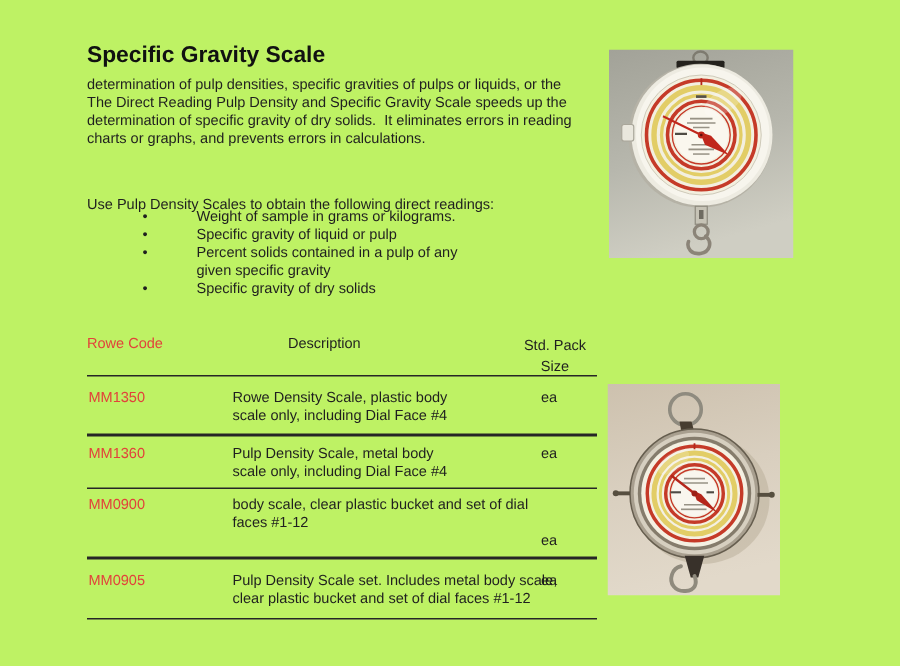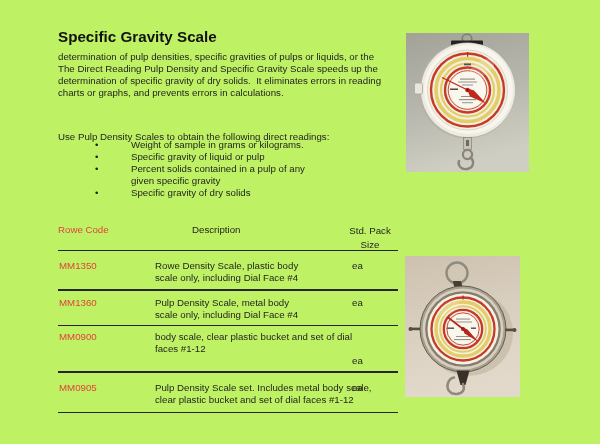--- a/index.html
+++ b/index.html
@@ -23,21 +23,21 @@
   
   .thead-code{position:absolute;left:58px;top:224px;font-size:9.7px;color:#e2423b;white-space:pre;}
   .thead-desc{position:absolute;left:164px;top:224px;font-size:9.7px;white-space:pre;margin-left:28px;}
   .thead-pack{position:absolute;left:344px;top:224px;width:52px;font-size:9.7px;line-height:13.5px;text-align:center;}
   .rule{position:absolute;left:58px;width:340px;height:1.5px;background:#262626;}
   .r1{top:249.5px}.r2{top:289px}.r3{top:324.5px}.r4{top:371px}.r5{top:411.5px}
   .trow{position:absolute;left:58px;width:340px;font-size:9.7px;line-height:12.2px;}
   .row1{top:259.5px}.row2{top:296.5px}.row3{top:331px}.row4{top:381.5px}
   .code{position:absolute;left:1px;top:0;color:#e2423b;white-space:pre;}
   .desc{position:absolute;left:97px;top:0;}
-  .pack{position:absolute;left:294px;top:0;width:28px;text-align:left;}
+  .pack{position:absolute;left:294px;top:0;width:28px;text-align:center;}
   .pack.drop2{top:24.4px;}
   
   .photo{position:absolute;display:block;}
   .photo-top{left:406px;top:33px;width:123px;height:139px;}
   .photo-bottom{left:405px;top:256px;width:115px;height:141px;}
   svg{display:block;}
 </style>
 </head>
 <body>
 

